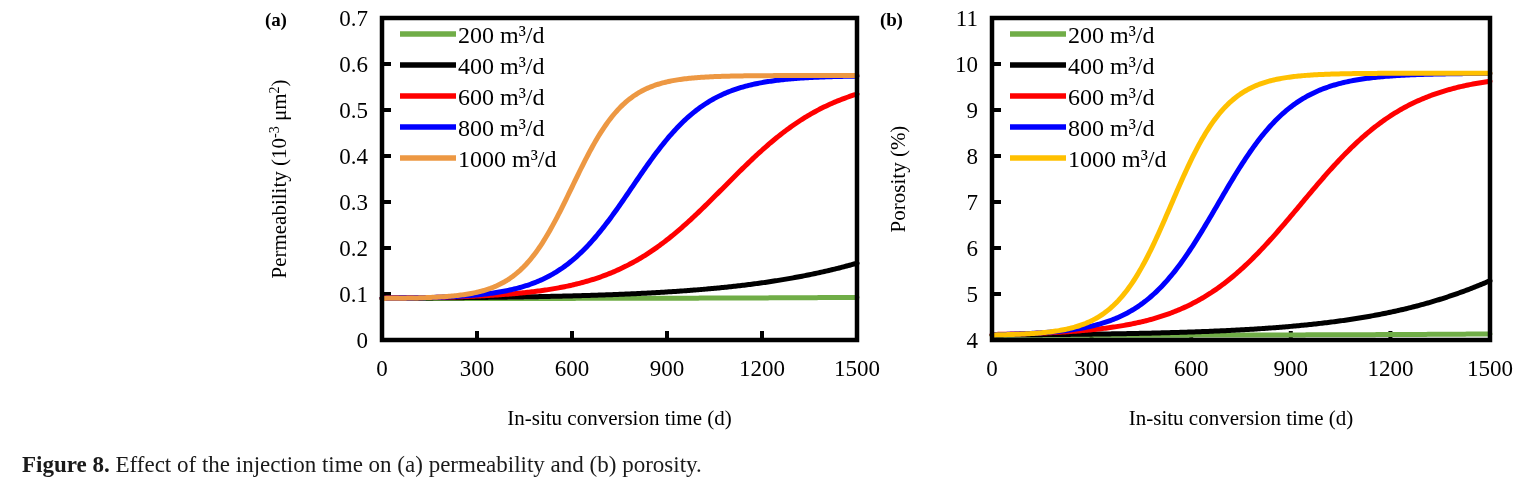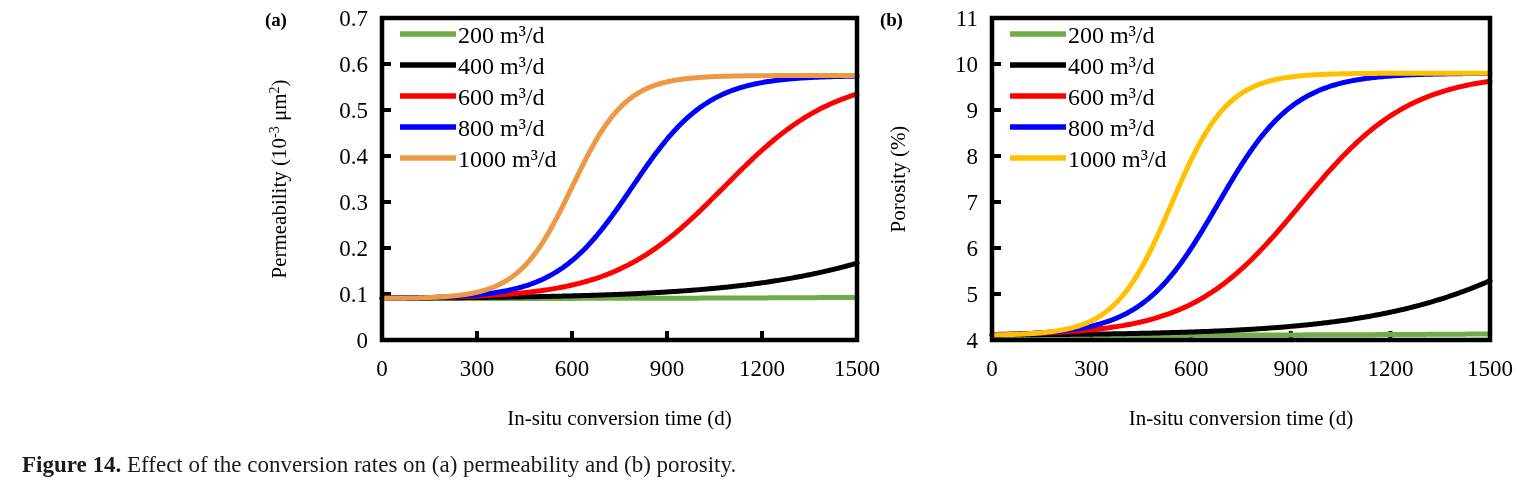--- a/index.html
+++ b/index.html
@@ -196,16 +196,16 @@
           <text x="203" y="136" class="legend-label">800 m³/d</text>
           <line x1="145" y1="158" x2="201" y2="158" stroke="#FFC000" class="legend-swatch"></line>
           <text x="203" y="167" class="legend-label">1000 m³/d</text>
         </g>
         <text x="376" y="425" text-anchor="middle" class="axis-label">In-situ conversion time (d)</text>
         <text x="40" y="179" text-anchor="middle" class="axis-label" transform="rotate(-90 40 179)">Porosity (%)</text>
       </svg>
   </div>
 
   <div id="caption">
-    <span class="cap-lead">Figure 14.</span><span> Effect of the conversion rates on (a) permeability and (b) porosity.</span>
+    <span class="cap-lead">Figure 8.</span><span> Effect of the injection time on (a) permeability and (b) porosity.</span>
   </div>
 
 </div>
 
 </body></html>

